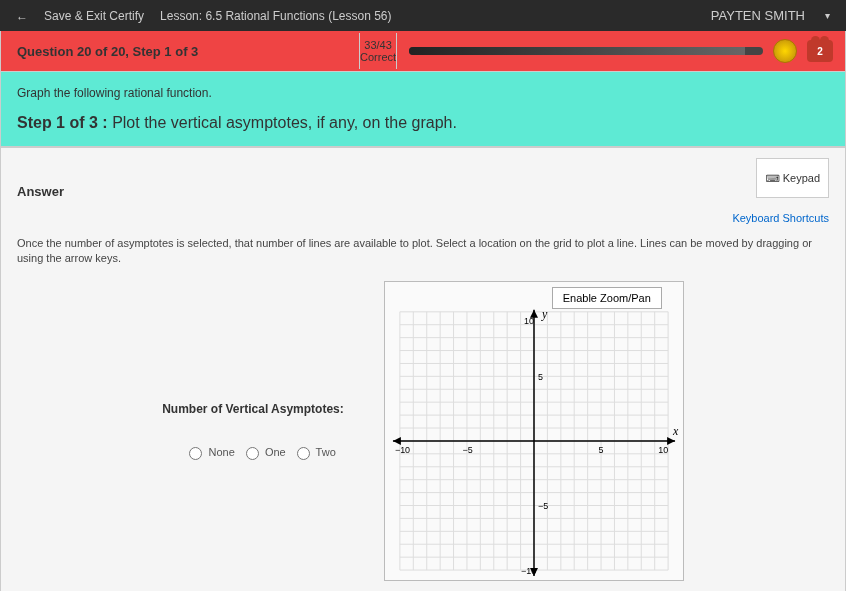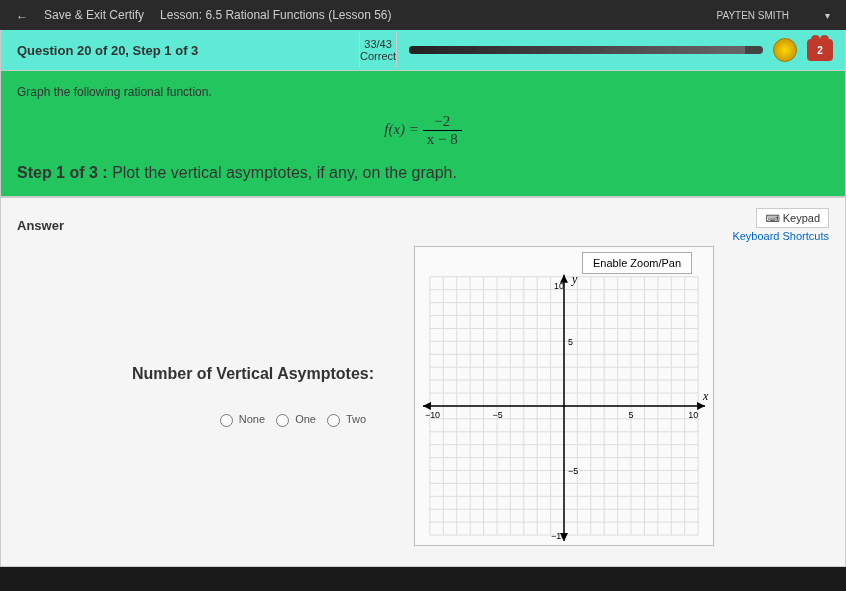--- a/index.html
+++ b/index.html
@@ -2,51 +2,51 @@
 <html><head>
 <meta charset="utf-8">
 <style>
 * { box-sizing: border-box; margin: 0; padding: 0; }
 body { font-family: Arial, sans-serif; background: #1a1a1a; font-size: 12px; color: #333; }
 .topbar { background: #2a2a2a; color: #ccc; padding: 8px 16px; display: flex; align-items: center; gap: 16px; }
 .back-arrow { cursor: pointer; }
 .save-exit { cursor: pointer; }
 .lesson-title { font-size: 12px; }
 .spacer { flex: 1; }
-.username { font-size: 10px; margin-right: 20px; }
+.username { font-size: 13px; margin-right: 4px; }
 .dropdown-arrow { font-size: 10px; }
 .content { background: #e8e8e8; margin: 0; }
-.question-header { background: #5eead4; border: 1px solid #ccc; border-top: none; display: flex; align-items: center; }
+.question-header { background: #ef4444; border: 1px solid #ccc; border-top: none; display: flex; align-items: center; }
 .question-label { padding: 10px 16px; font-weight: bold; flex: 1; font-size: 13px; }
 .score-box { border-left: 1px solid #ccc; border-right: 1px solid #ccc; padding: 6px 0; text-align: center; font-size: 11px; }
 .progress-area { flex: 1.3; padding: 8px 12px; display: flex; align-items: center; gap: 10px; }
 .progress-bar { flex: 1; height: 8px; background: #444; border-radius: 4px; position: relative; overflow: hidden; }
 .progress-fill { height: 100%; background: linear-gradient(to right, #222, #666); width: 95%; }
 .coin { width: 24px; height: 24px; border-radius: 50%; background: radial-gradient(circle, #ffd700, #b8860b); border: 1px solid #aa7700; }
 .heart { width: 26px; height: 22px; background: #c0392b; border-radius: 4px; color: #fff; font-size: 10px; font-weight: bold; display: flex; align-items: center; justify-content: center; position: relative; }
 .heart::before { content: ""; position: absolute; top: -4px; left: 4px; width: 9px; height: 9px; background: #c0392b; border-radius: 50% 50% 0 0; }
 .heart::after { content: ""; position: absolute; top: -4px; right: 4px; width: 9px; height: 9px; background: #c0392b; border-radius: 50% 50% 0 0; }
-.question-body { background: #22c55e; border: 1px solid #ccc; border-top: none; padding: 14px 16px; }
+.question-body { background: #5eead4; border: 1px solid #ccc; border-top: none; padding: 14px 16px; }
 .prompt { margin-bottom: 14px; font-size: 12px; }
 .formula { text-align: center; font-family: 'Times New Roman', serif; font-size: 15px; margin: 10px 0 16px; }
 .frac { display: inline-block; vertical-align: middle; text-align: center; }
 .frac .num { border-bottom: 1px solid #000; padding: 0 4px; }
 .frac .den { padding: 0 4px; }
 .step-label { font-size: 16px; }
 .step-label b { font-weight: bold; }
 .answer-section { background: #f5f5f5; border: 1px solid #ccc; border-top: 1px solid #ccc; }
 .answer-header { display: flex; padding: 10px 16px 4px; align-items: center; }
 .answer-title { font-weight: bold; font-size: 13px; flex: 1; }
 .answer-tools { text-align: right; font-size: 11px; color: #0066cc; }
-.keypad-btn { display: inline-block; border: 1px solid #ccc; background: #fff; padding: 3px 8px; font-size: 11px; cursor: pointer; color: #333; margin-bottom: 2px; }
+.keypad-btn { display: inline-block; border: 1px solid #ccc; background: #fff; padding: 13px 8px; font-size: 11px; cursor: pointer; color: #333; margin-bottom: 14px; }
 .keypad-btn::before { content: "⌨ "; font-size: 10px; }
 .instructions { padding: 8px 16px 14px; font-size: 11px; color: #444; line-height: 1.4; }
 .graph-area { display: flex; align-items: center; justify-content: center; gap: 30px; padding: 0 16px 20px; position: relative; }
 .asymptote-controls { text-align: right; padding-right: 10px; }
-.asymptote-label { font-weight: bold; font-size: 16px; margin-bottom: 30px; }
+.asymptote-label { font-weight: bold; font-size: 12px; margin-bottom: 30px; }
 .radio-group { font-size: 11px; color: #555; }
 .radio-group label { margin-right: 8px; cursor: pointer; }
 .radio-group input { margin-right: 3px; vertical-align: middle; }
 .graph-container { position: relative; }
 .zoom-btn { position: absolute; top: 6px; right: 22px; border: 1px solid #aaa; background: #fff; padding: 4px 10px; font-size: 11px; cursor: pointer; z-index: 2; }
 .graph-box { width: 300px; height: 300px; border: 1px solid #bbb; background: #fafafa; position: relative; }
 .grid-svg { width: 100%; height: 100%; }
 .axis-label { font-family: 'Times New Roman', serif; font-style: italic; font-size: 12px; }
 </style>
 </head>
@@ -74,40 +74,34 @@
       </div>
       <div class="coin"></div>
       <div class="heart">
           <span style="position:relative;z-index:1">2</span>
         </div>
     </div>
   </div>
 
   <div class="question-body">
     <div class="prompt">Graph the following rational function.</div>
-    <div class="formula">
-      <span style="font-style:italic">f(x) = </span>
-      <span class="frac">
-        <div class="num">−2</div>
-        <div class="den">x − 8</div>
-      </span>
-    </div>
     <div class="step-label">
       <b>Step 1 of 3 :</b><span>  Plot the vertical asymptotes, if any, on the graph.</span>
     </div>
   </div>
 
   <div class="answer-section">
     <div class="answer-header">
       <div class="answer-title">Answer</div>
       <div class="answer-tools">
         <span class="keypad-btn">Keypad</span><br>
         <span>Keyboard Shortcuts</span>
       </div>
     </div>
+    <div class="instructions">Once the number of asymptotes is selected, that number of lines are available to plot. Select a location on the grid to plot a line. Lines can be moved by dragging or using the arrow keys.</div>
 
     <div class="graph-area">
       <div class="asymptote-controls">
         <div class="asymptote-label">Number of Vertical Asymptotes:</div>
         <div class="radio-group">
           <label><input type="radio" name="va" style=""> <span>None</span></label>
           <label><input type="radio" name="va" style=""> <span>One</span></label>
           <label><input type="radio" name="va" style=""> <span>Two</span></label>
         </div>
       </div>

